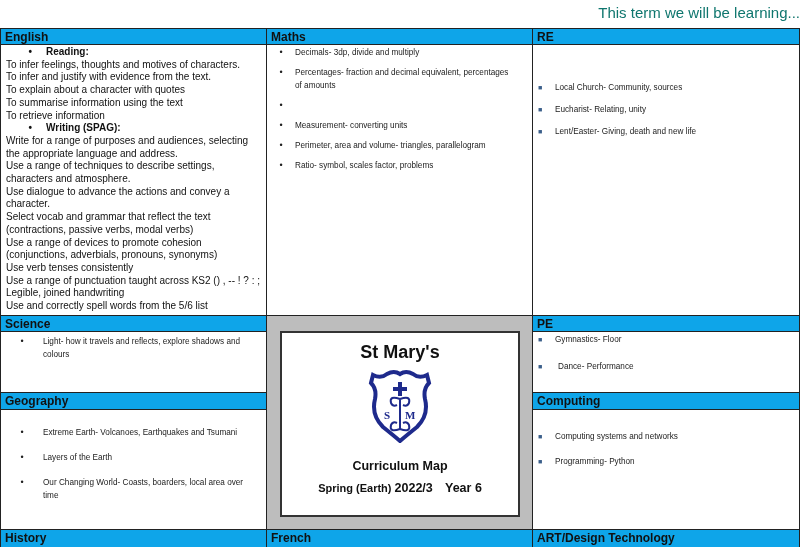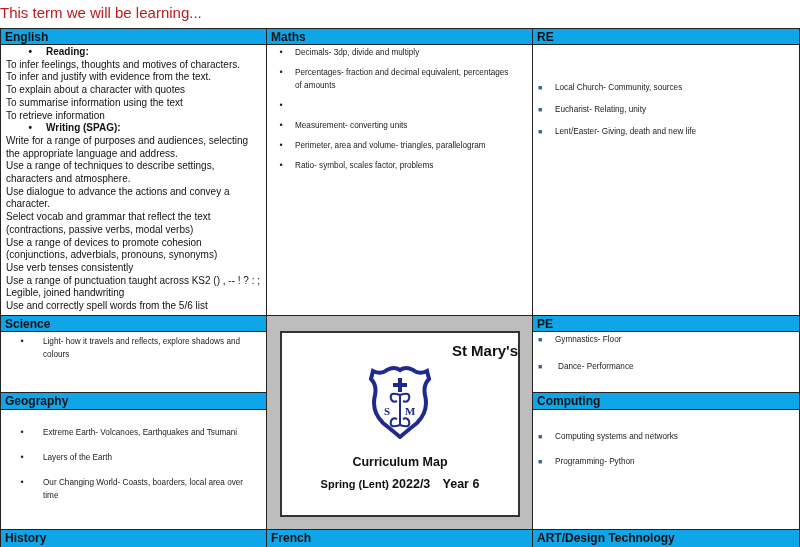--- a/index.html
+++ b/index.html
@@ -1,30 +1,30 @@
 <!DOCTYPE html>
 <html><head>
 <meta charset="utf-8">
 <style>
   * { box-sizing: border-box; margin: 0; padding: 0; }
   html, body { width: 800px; height: 547px; overflow: hidden; background: #ffffff; }
   body { font-family: "Liberation Sans", sans-serif; color: #111; position: relative; }
-  .page-title { position: absolute; left: 0; top: 4px; width: 800px; text-align: left; font-size: 15px; color: #b91c1c; }
+  .page-title { position: absolute; left: 0; top: 4px; width: 800px; text-align: right; font-size: 15px; color: #0f766e; }
   .cell { position: absolute; border: 1.5px solid #222; background: #fff; overflow: hidden; }
   .hdr { position: absolute; border: 1.5px solid #222; background: #0ea5e9; font-weight: bold; font-size: 12px; padding: 1px 4px; line-height: 14px; color: #111; }
   .body-text { font-size: 10px; line-height: 12.7px; padding: 1px 5px; color: #111; }
   .sub-head { font-weight: bold; display: flex; align-items: center; }
   .sub-head .dot { width: 40px; text-align: right; padding-right: 14px; font-size: 10px; }
   ul.blist { list-style: none; font-size: 8.2px; color: #222; }
   ul.blist li { display: flex; align-items: flex-start; line-height: 13px; }
   ul.blist li .b { width: 28px; flex: 0 0 28px; text-align: center; font-size: 9px; }
   ul.sq li .b { width: 22px; flex: 0 0 22px; color: #3b5f8a; font-size: 7px; text-align: left; padding-left: 5px; }
   .center-cell { position: absolute; background: #bdbdbd; border: 1.5px solid #222; }
   .inner-box { position: absolute; background: #fff; border: 2px solid #333; text-align: center; }
-  .school-name { font-weight: bold; font-size: 15px; margin-top: 9px; text-align: right; }
+  .school-name { font-weight: bold; font-size: 18px; margin-top: 9px; }
   .crest { margin: 6px auto 0; width: 66px; height: 74px; }
   .map-title { font-weight: bold; font-size: 12.5px; margin-top: 12px; }
   .term-line { font-weight: bold; font-size: 11px; margin-top: 8px; }
   .term-line .big { font-size: 12.5px; }
 </style>
 </head>
 <body>
 
 <div class="page-title">This term we will be learning...</div>
 
@@ -138,21 +138,21 @@
     <svg class="crest" viewBox="0 0 66 74">
       <path d="M6,6 Q14,10 20,5 Q27,1 33,5 Q39,1 46,5 Q52,10 60,6 L62,14 Q56,20 58,30 Q62,46 50,58 Q40,66 33,72 Q26,66 16,58 Q4,46 8,30 Q10,20 4,14 Z" fill="#fff" stroke="#1e2a8c" stroke-width="4"></path>
       <rect x="31" y="13" width="4" height="14" fill="#1e2a8c"></rect>
       <rect x="26" y="18" width="14" height="4" fill="#1e2a8c"></rect>
       <path d="M33,30 Q22,26 24,34 Q26,38 30,36 M33,30 Q44,26 42,34 Q40,38 36,36 M33,60 Q22,64 24,56 Q26,52 30,54 M33,60 Q44,64 42,56 Q40,52 36,54 M33,30 L33,60" fill="none" stroke="#1e2a8c" stroke-width="2"></path>
       <text x="17" y="50" font-family="Liberation Serif, serif" font-size="11" font-weight="bold" fill="#1e2a8c">S</text>
       <text x="38" y="50" font-family="Liberation Serif, serif" font-size="11" font-weight="bold" fill="#1e2a8c">M</text>
     </svg>
     <div class="map-title">Curriculum Map</div>
     <div class="term-line">
-      <span>Spring (Lent)</span>
+      <span>Spring (Earth)</span>
       <span class="big">2022/3</span>
       &nbsp;&nbsp;
       <span class="big">Year 6</span>
     </div>
   </div>
 </div>
 
 <div class="hdr" style="left:532px;top:315px;width:268px;height:18px;">PE</div>
 <div class="cell" style="left:532px;top:331px;width:268px;height:63px;">
   <ul class="blist sq" style="padding-top:1px;">

